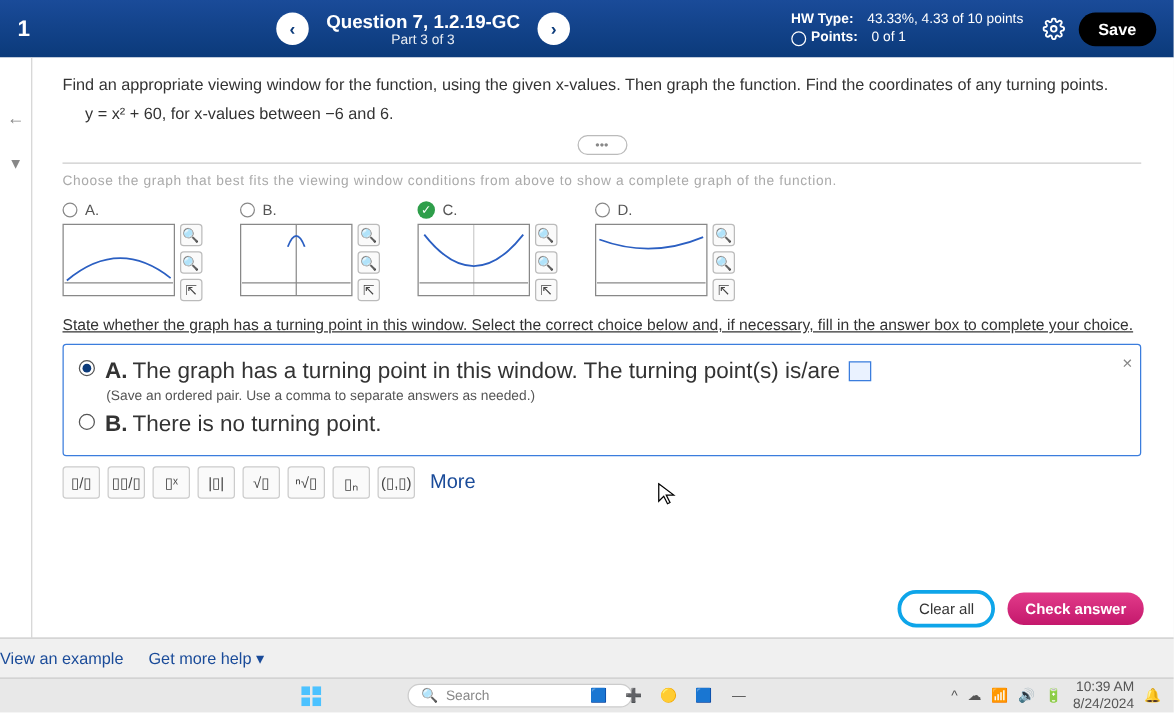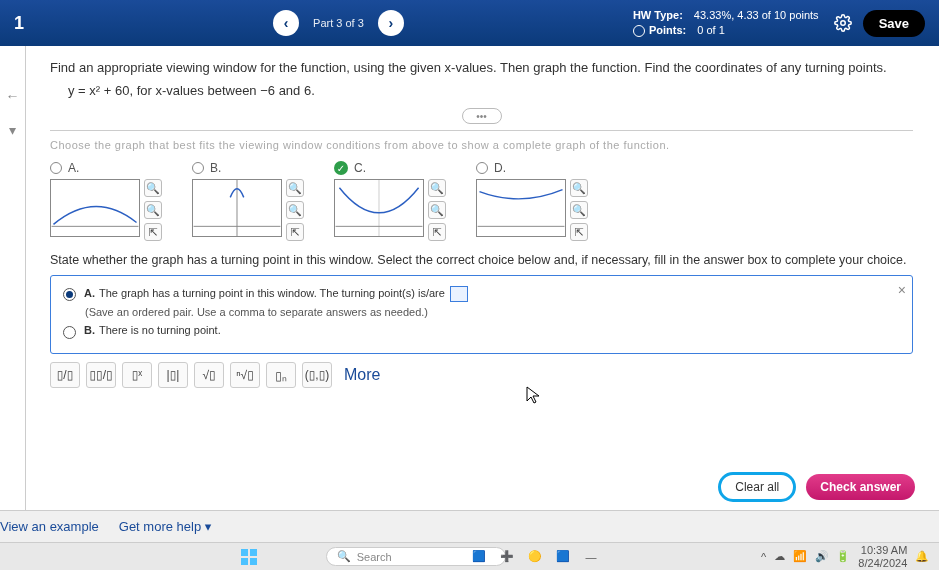--- a/index.html
+++ b/index.html
@@ -26,24 +26,24 @@
   .choices { display:flex; gap:30px; align-items:flex-start; margin-bottom:12px;}
   .choice { position:relative; }
   .choice .lbl { font-size:12px; color:#555; margin-bottom:4px; display:flex; align-items:center; gap:6px;}
   .radio { width:12px; height:12px; border:1px solid #888; border-radius:50%; display:inline-block;}
   .check { width:14px; height:14px; border-radius:50%; background:#2e9e4a; color:#fff; font-size:10px; display:inline-flex; align-items:center; justify-content:center;}
   .graph-wrap { display:flex; align-items:flex-start;}
   .graph-box { width:90px; height:58px; border:1px solid #888; background:#fff; position:relative;}
   .graph-box svg { width:100%; height:100%;}
   .side-icons { display:flex; flex-direction:column; gap:4px; margin-left:4px;}
   .mini-btn { width:18px; height:18px; border:1px solid #bbb; border-radius:3px; display:flex; align-items:center; justify-content:center; font-size:11px; color:#444; cursor:pointer; background:#fafafa;}
-  .state-text { font-size:12.5px; color:#333; margin-bottom:8px;}
+  .state-text { font-size:12.5px; color:#333; margin-bottom:8px;text-decoration:underline;}
   .answer-group { border:1.5px solid #3b7ddd; border-radius:3px; padding:10px 12px; position:relative; margin-bottom:6px;}
   .answer-group .close-x { position:absolute; right:6px; top:6px; color:#888; font-size:14px; cursor:pointer;}
-  .opt-row { display:flex; align-items:flex-start; gap:8px; font-size:11px; margin-bottom:4px;}
+  .opt-row { display:flex; align-items:flex-start; gap:8px; font-size:18px; margin-bottom:4px;}
   .opt-row .r { width:13px; height:13px; border:1px solid #555; border-radius:50%; flex-shrink:0; margin-top:2px; position:relative; cursor:pointer;}
   .opt-row .r.sel::after { content:""; position:absolute; inset:2px; background:#0b3a7a; border-radius:50%;}
   .opt-row label b { font-weight:bold; margin-right:4px;}
   .answer-input { display:inline-block; min-width:18px; height:16px; border:1px solid #3b7ddd; background:#eaf2ff; vertical-align:middle; margin-left:2px;}
   .sub-note { font-size:11px; color:#555; margin-left:22px;}
   .palette-row { display:flex; align-items:center; gap:6px; margin-top:8px;}
   .pal-btn { width:30px; height:26px; border:1px solid #ccc; border-radius:3px; background:#fafafa; display:flex; align-items:center; justify-content:center; font-size:12px; color:#444; cursor:pointer;}
   .more-link { font-size:16px; color:#1a4b99; margin-left:6px; cursor:pointer;}
   .action-row { position:absolute; right:24px; bottom:8px; display:flex; gap:10px; align-items:center;}
   .btn-clear { border:3px solid #0ea5e9; background:#fff; border-radius:16px; padding:5px 14px; font-size:12px; cursor:pointer;}
@@ -57,20 +57,21 @@
   .cursor-svg { position:absolute; left:500px; top:340px; pointer-events:none;}
 </style>
 </head>
 <body>
 
 <div class="topbar">
   <span class="page-num">1</span>
   <div class="q-wrap">
     <div class="nav-arrow">‹</div>
     <div class="q-title">
+      <div class="main">Question 7, 1.2.19-GC</div>
       <div class="sub">Part 3 of 3</div>
     </div>
     <div class="nav-arrow">›</div>
   </div>
   <div class="score-wrap">
     <div class="row"><b>HW Type:</b>&nbsp;<span>43.33%, 4.33 of 10 points</span></div>
     <div class="row"><span style="width:12px;height:12px;border:1.5px solid #fff;border-radius:50%;display:inline-block"></span><b>Points:</b>&nbsp;<span>0 of 1</span></div>
   </div>
   <div class="gear">
     <svg width="18" height="18" viewBox="0 0 24 24" fill="none" stroke="#fff" stroke-width="2">

